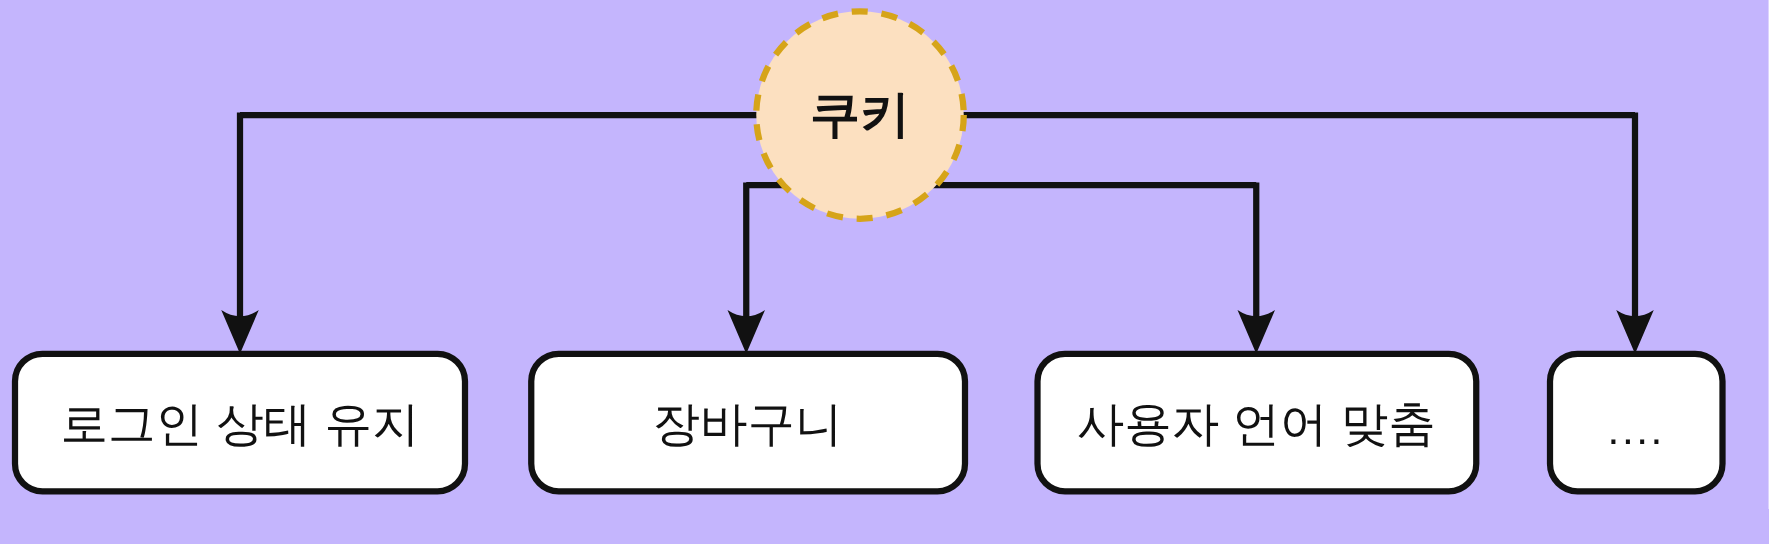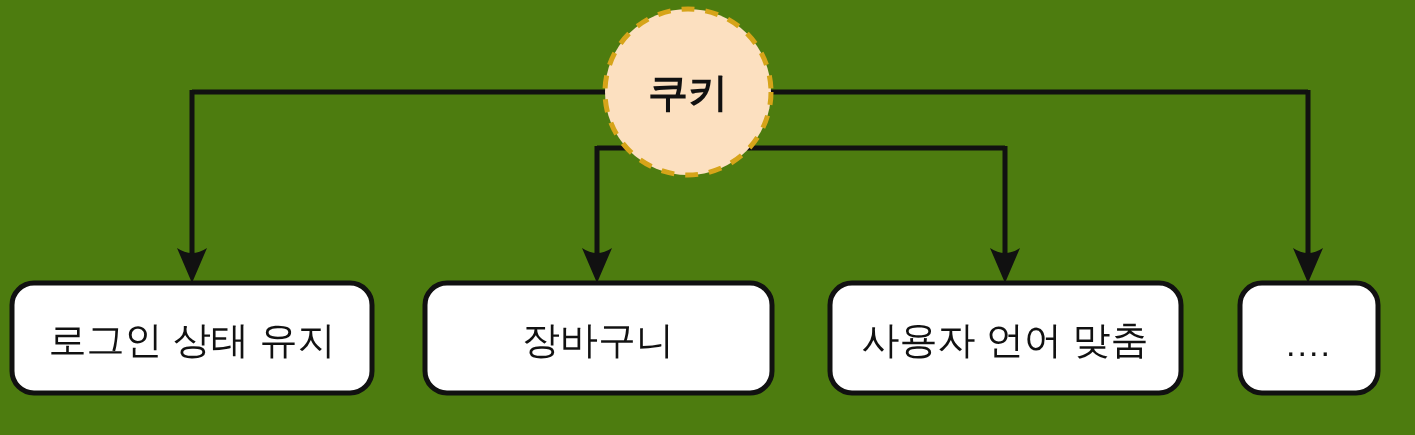--- a/index.html
+++ b/index.html
@@ -7,21 +7,21 @@
     padding: 0;
     background: #ffffff;
   }
   body {
     font-family: "Liberation Sans", "DejaVu Sans", sans-serif;
   }
   #diagram-root {
     position: relative;
     width: 1415px;
     height: 435px;
-    background: #4d7c0f;
+    background: #c4b5fd;
     overflow: hidden;
   }
   #diagram-svg {
     position: absolute;
     left: 0;
     top: 0;
     width: 1415px;
     height: 435px;
     display: block;
   }

